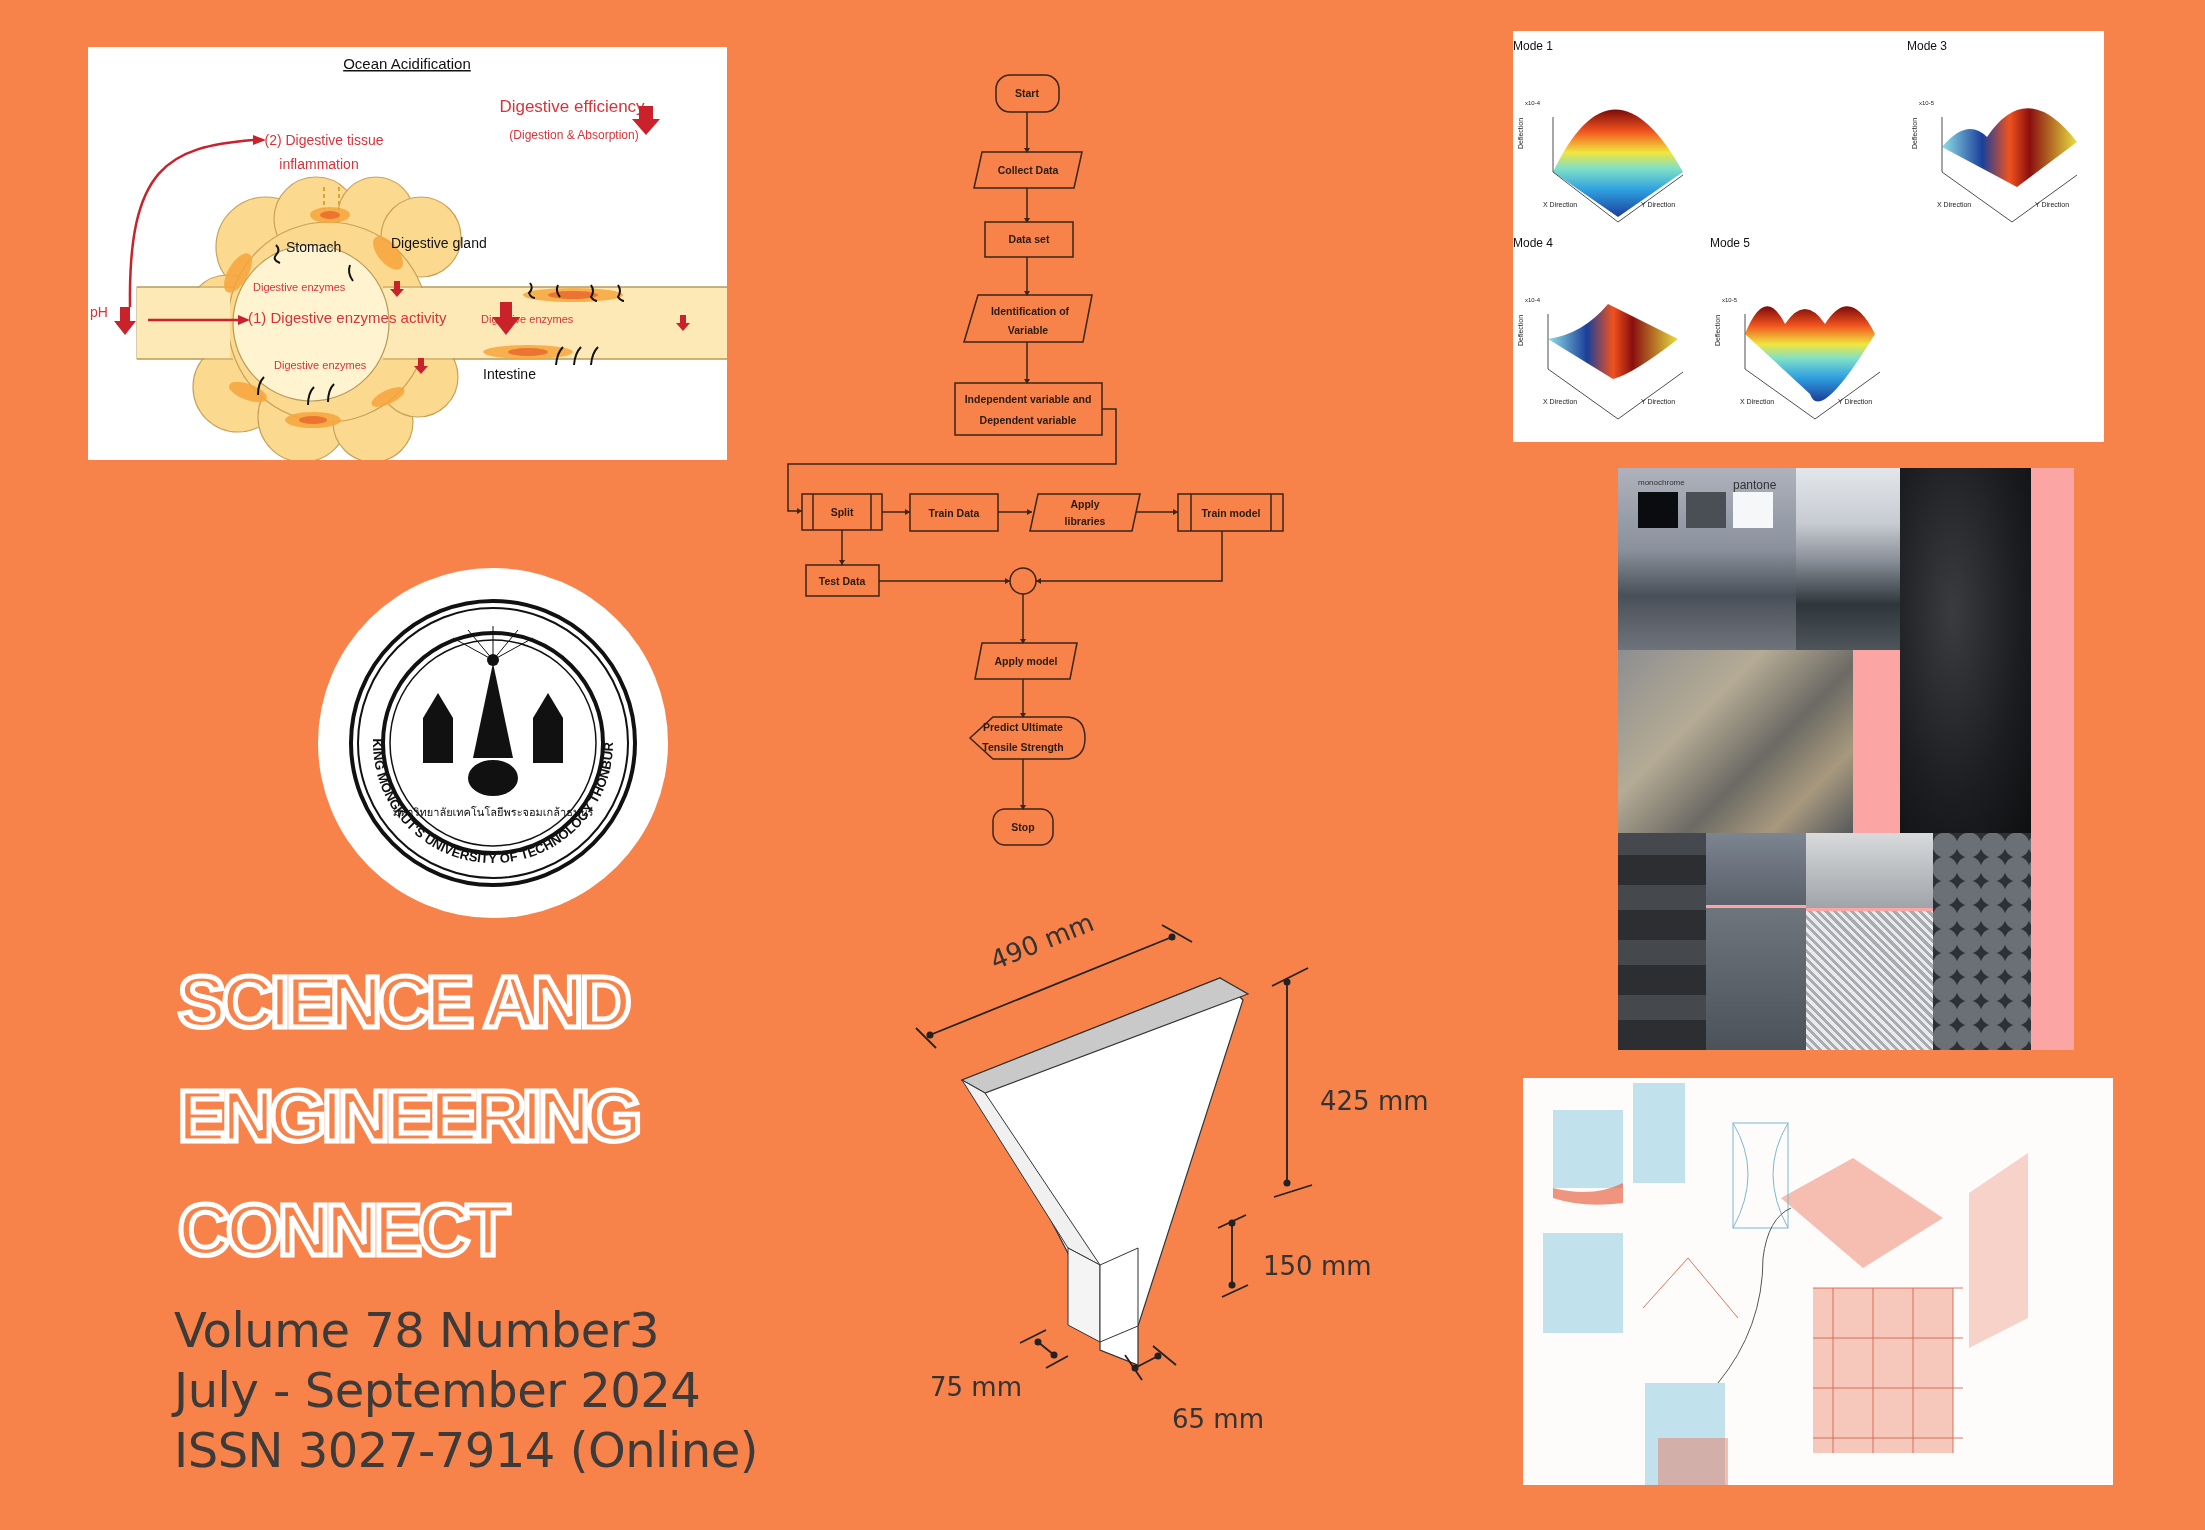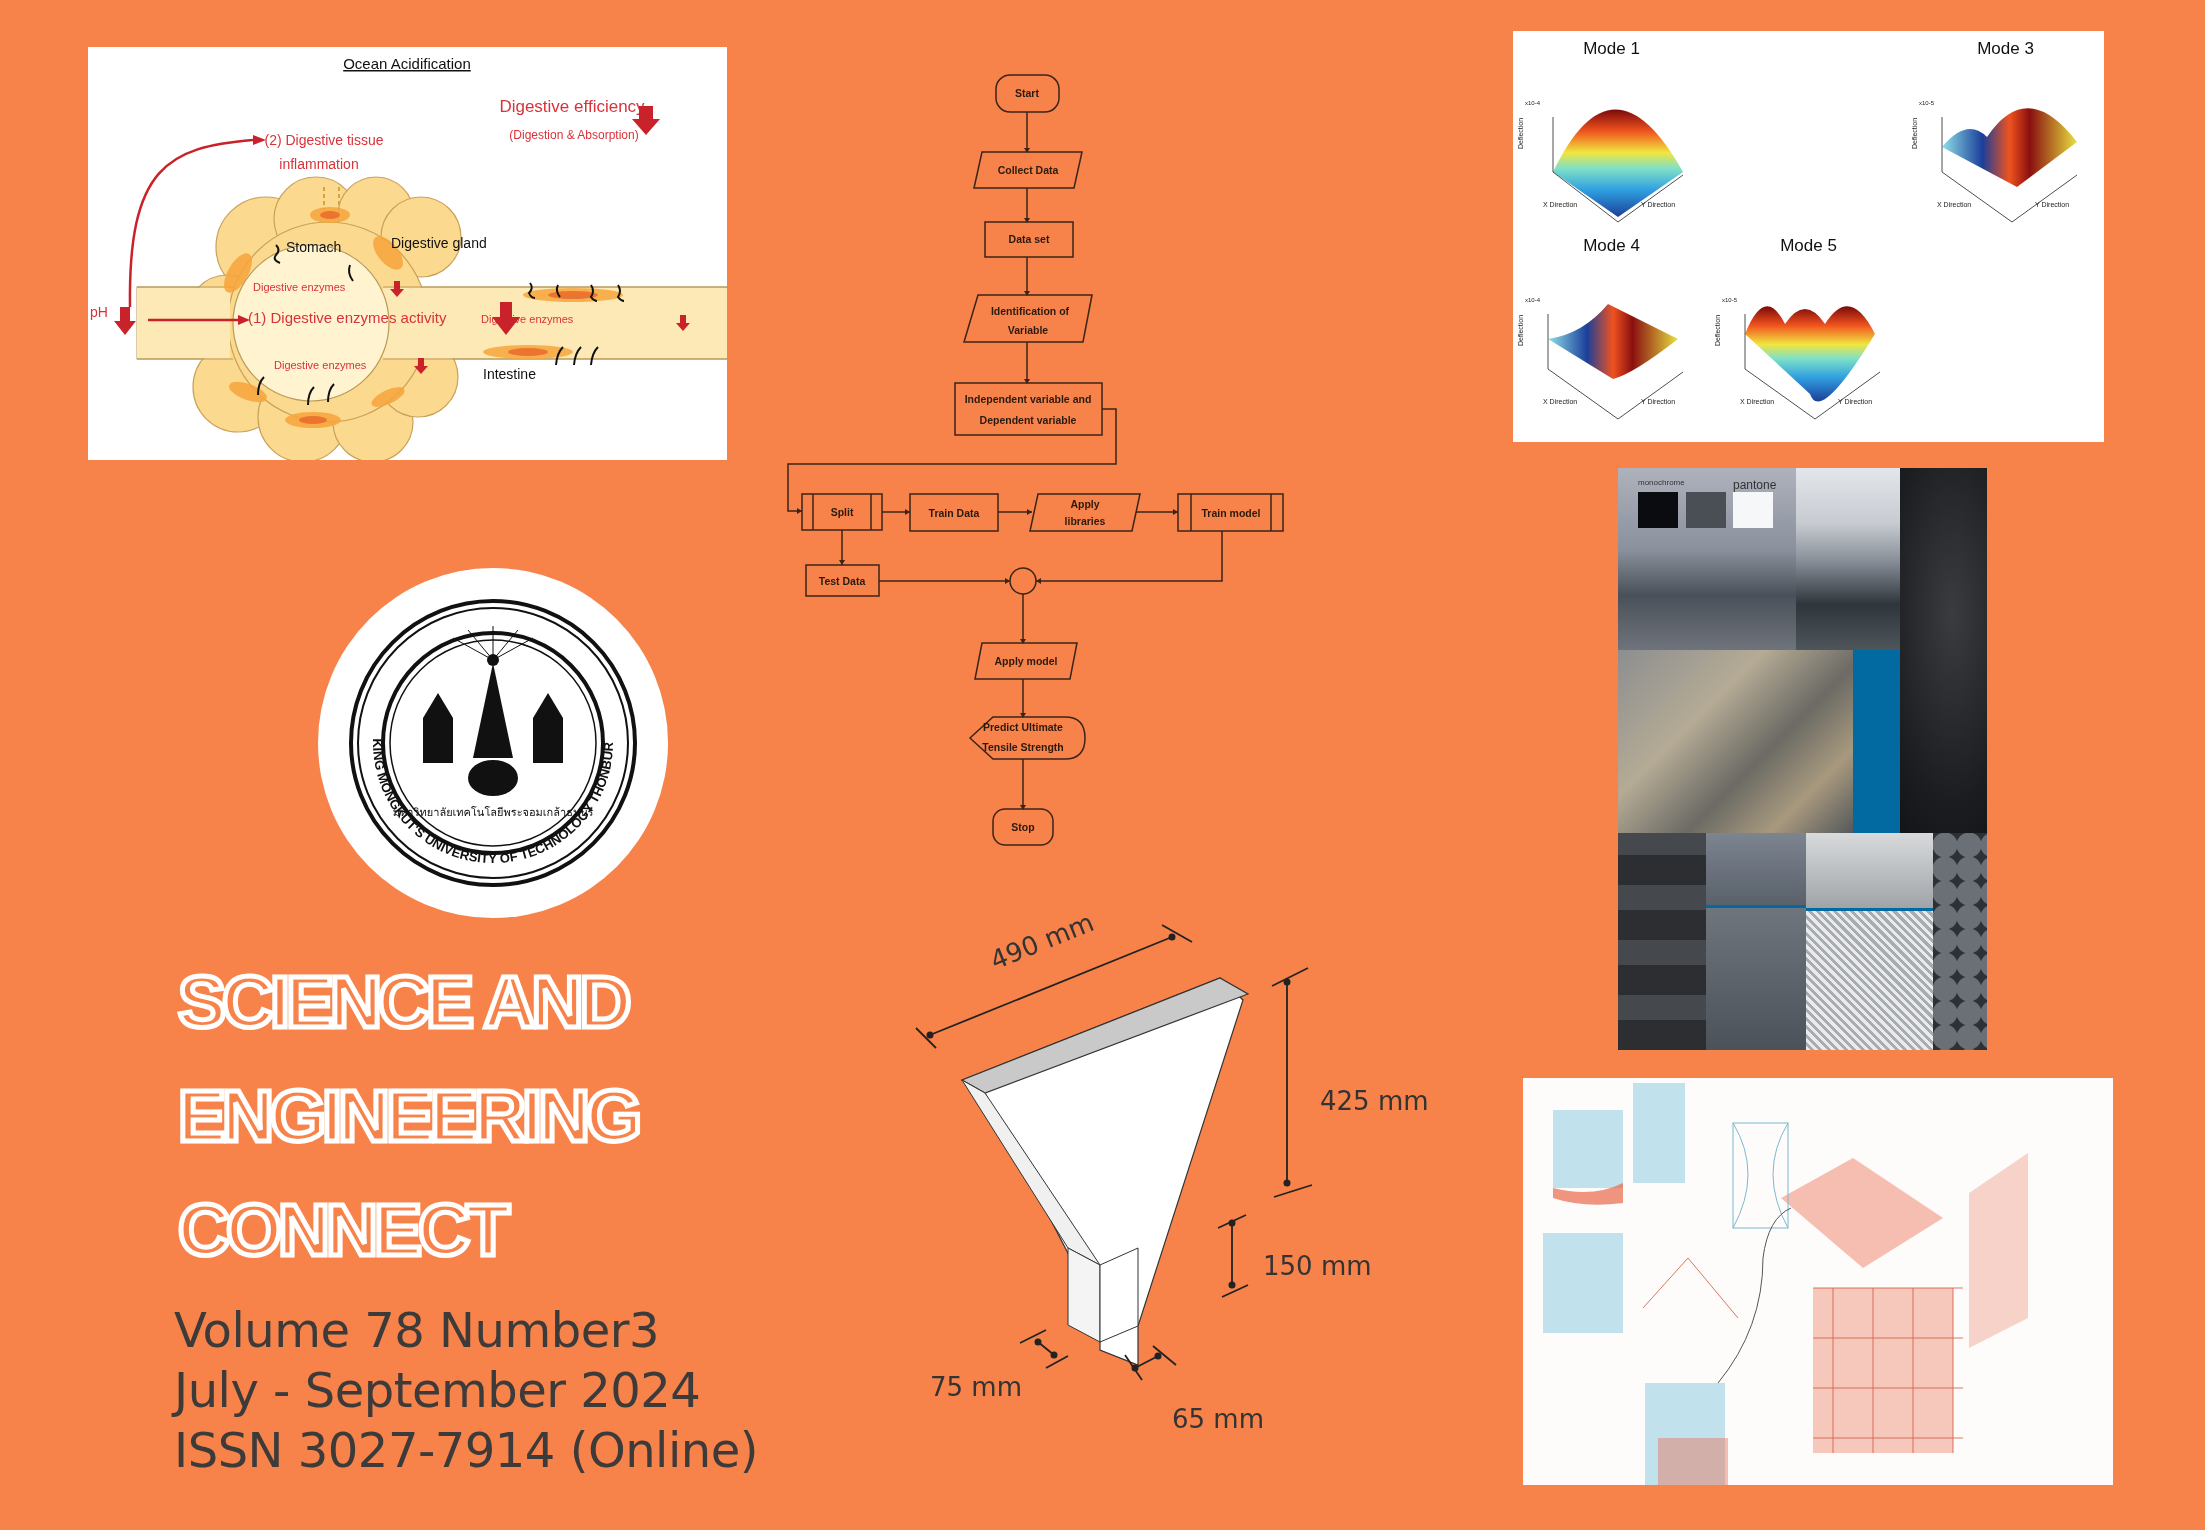--- a/index.html
+++ b/index.html
@@ -8,25 +8,25 @@
   .abs { position: absolute; }
   .panel { position: absolute; background: #ffffff; overflow: hidden; }
 
   
   #ocean { left: 88px; top: 47px; width: 639px; height: 413px; }
   #ocean svg { width: 100%; height: 100%; display: block; }
 
   
   #modes { left: 1513px; top: 31px; width: 591px; height: 411px; }
   .mode-cell { position: absolute; width: 197px; height: 196px; }
-  .mode-title { position: absolute; top: 0; left: 0; width: 100%; text-align: center; font-size: 17px; color: #111; font-family: "Liberation Sans", sans-serif; }
+  .mode-title { position: absolute; top: 0; left: 0; width: 100%; text-align: left; font-size: 12px; color: #111; font-family: "Liberation Sans", sans-serif; }
   .mode-cell svg { position: absolute; left: 0; top: 18px; width: 197px; height: 178px; }
 
   
-  #mood { left: 1618px; top: 468px; width: 369px; height: 582px; background: #0369a1; }
+  #mood { left: 1618px; top: 468px; width: 456px; height: 582px; background: #fca5a5; }
   .tile { position: absolute; overflow: hidden; }
 
   
   #sketch { left: 1523px; top: 1078px; width: 590px; height: 407px; background: #fdfcfb; }
 
   
   #flow { left: 780px; top: 60px; width: 560px; height: 800px; }
   #flow svg { width: 100%; height: 100%; display: block; }
   .fc-text { font-family: "Liberation Sans", sans-serif; font-size: 10.5px; font-weight: bold; fill: #2b1a10; }
 

